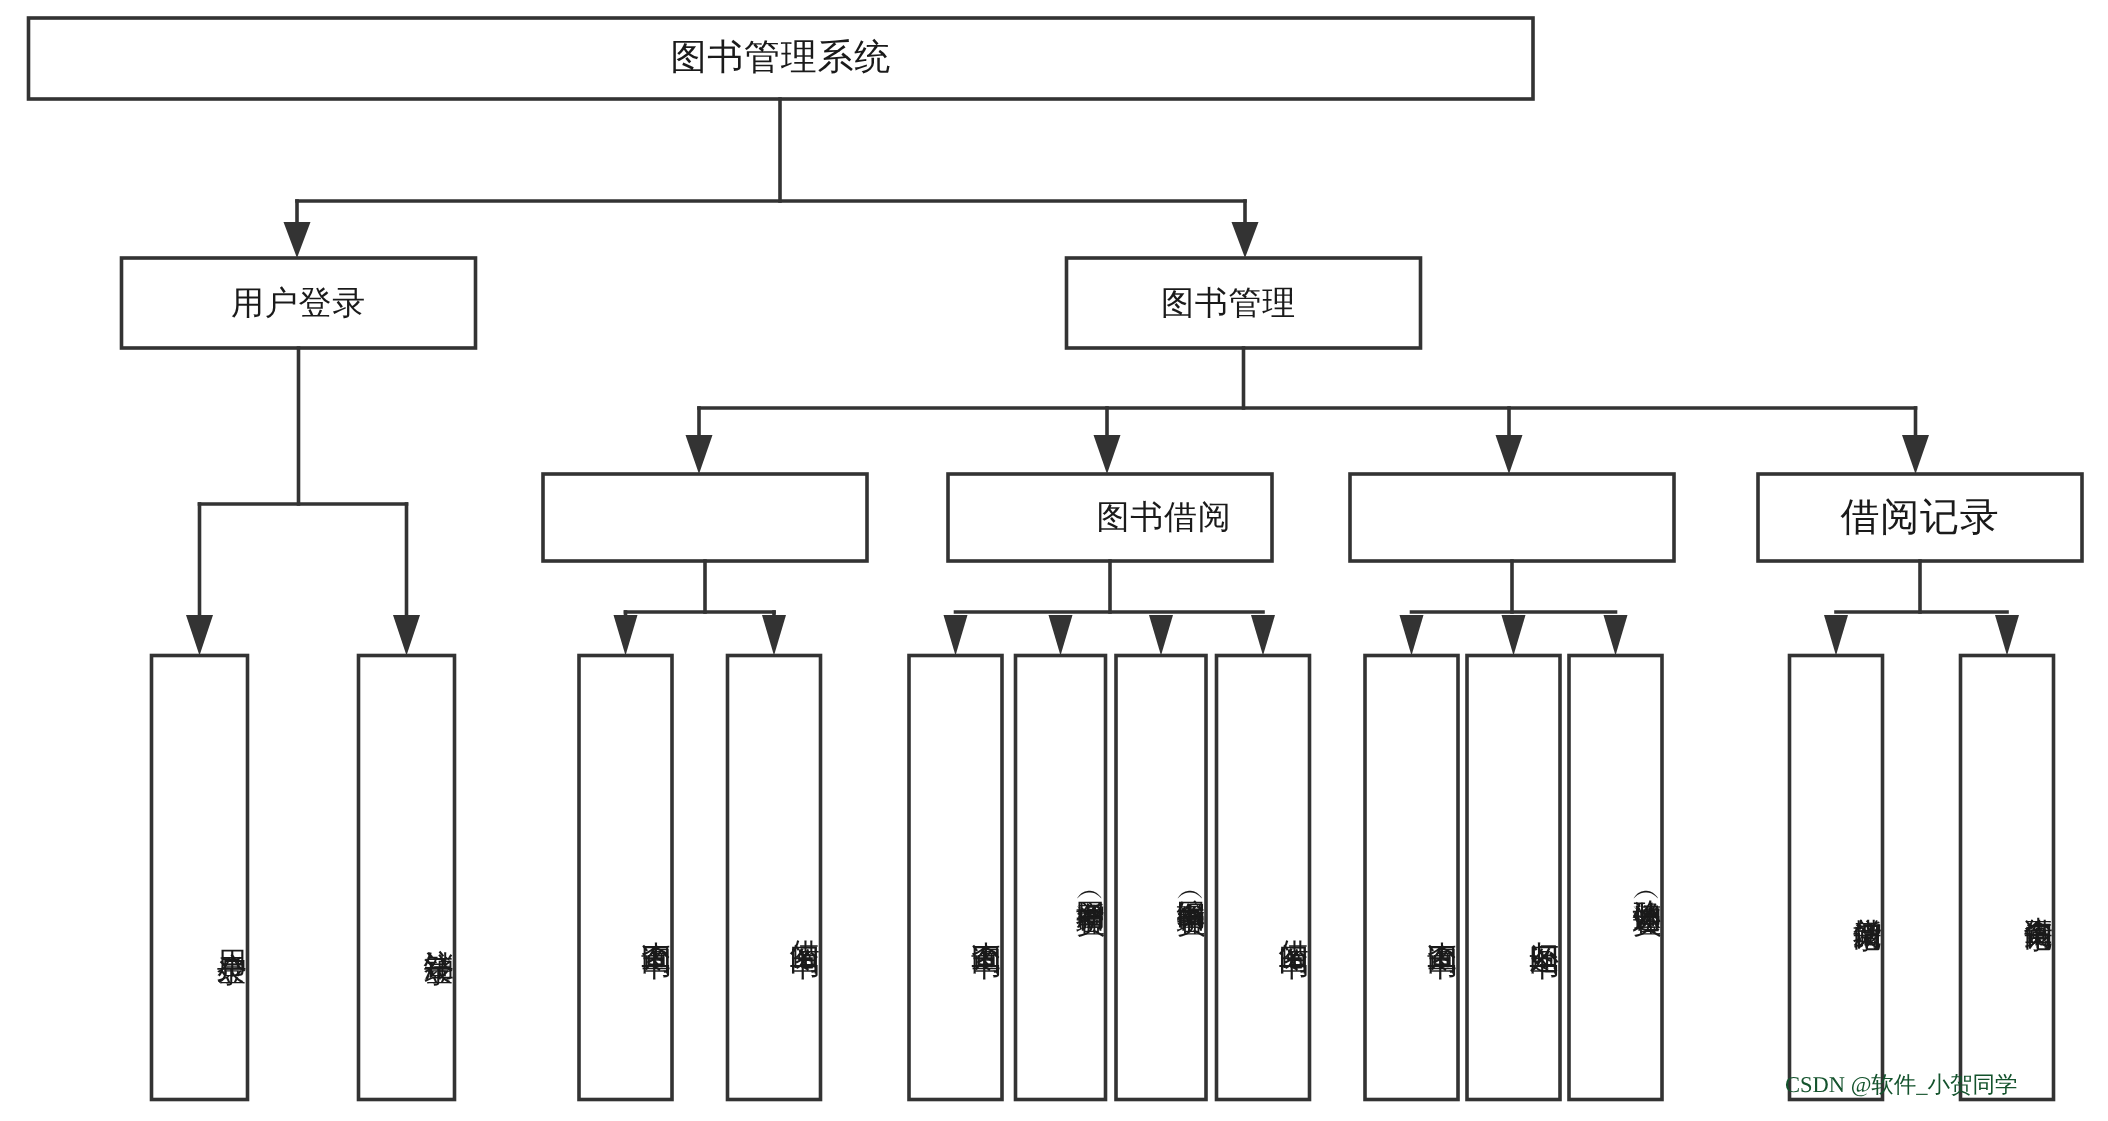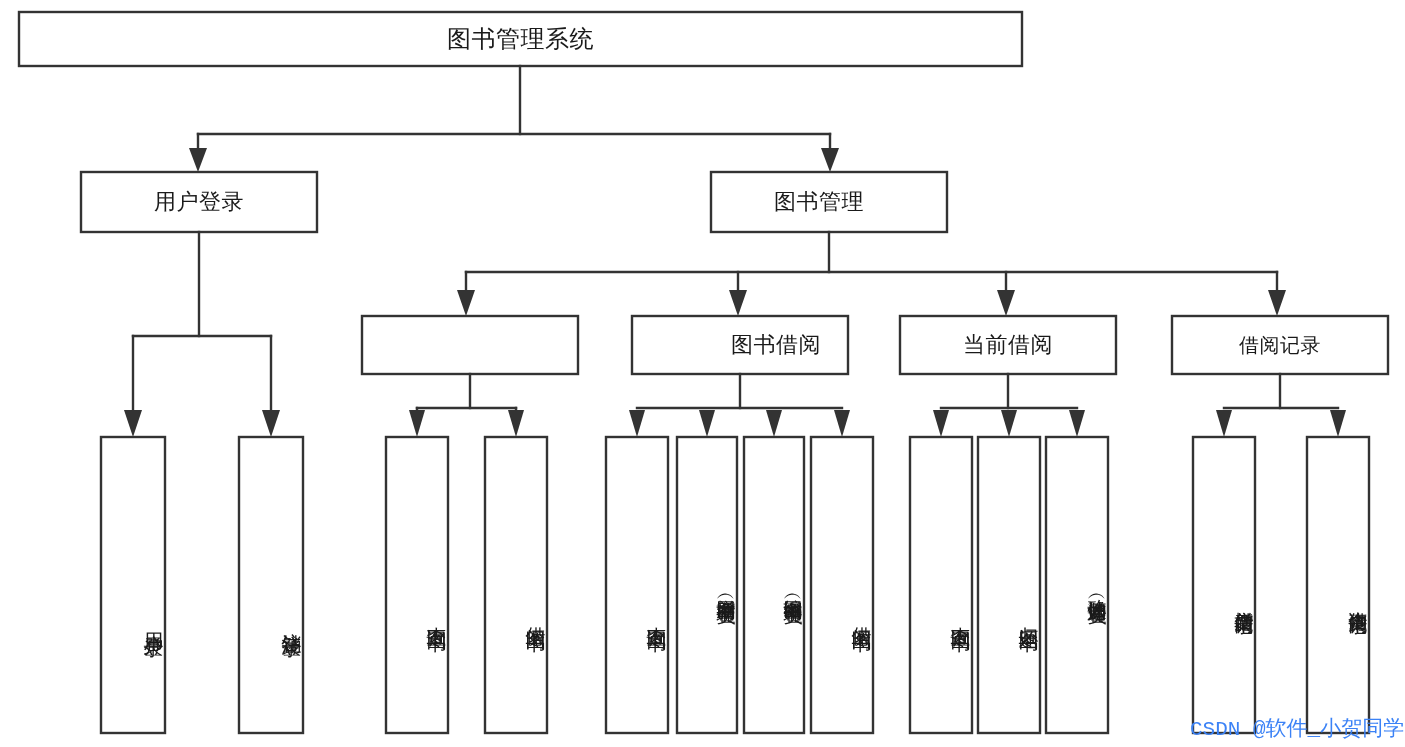--- a/index.html
+++ b/index.html
@@ -64,23 +64,23 @@
     box-sizing: border-box;
     letter-spacing: 2px;
     font-size: 20px;
   }
   .node-label.vertical.long {
     font-size: 19px;
     letter-spacing: 1px;
   }
   .watermark {
     position: absolute;
-    color: #3b82f6;
-    font-size: 21px;
-    font-family: Liberation Mono, monospace;
+    color: #14532d;
+    font-size: 15px;
+    font-family: Liberation Serif, serif;
     white-space: nowrap;
     user-select: none;
   }
 </style>
 </head>
 <body>
 
 <div id="diagram-root">
 
   <svg class="diagram-canvas" viewBox="0 0 1405 747" xmlns="http://www.w3.org/2000/svg">
@@ -167,23 +167,22 @@
 
   <div class="node-label" style="left:19px; top:12px; width:1003px; height:54px; font-size:24px;">图书管理系统</div>
 
   <div class="node-label" style="left:81px; top:172px; width:236px; height:60px; font-size:22px;">用户登录</div>
 
   <div class="node-label" style="left:711px; top:172px; width:216px; height:60px; font-size:22px;">图书管理</div>
 
 
   <div class="node-label" style="left:632px; top:316px; width:216px; height:58px; font-size:22px;margin-left:36px;">图书借阅</div>
 
-  <div class="node-label" style="left:900px; top:316px; width:216px; height:58px; font-size:22px;">当前借阅</div>
-
-  <div class="node-label" style="left:1172px; top:316px; width:216px; height:58px; font-size:20px;">借阅记录</div>
+
+  <div class="node-label" style="left:1172px; top:316px; width:216px; height:58px; font-size:26px;">借阅记录</div>
 
   <div class="node-label vertical" style="left:101px; top:437px; width:64px; height:296px; padding-top:72px;">用户登录</div>
 
   <div class="node-label vertical" style="left:239px; top:437px; width:64px; height:296px; padding-top:72px;">注销登录</div>
 
   <div class="node-label vertical" style="left:386px; top:437px; width:62px; height:296px; padding-top:60px;">查询图书</div>
 
   <div class="node-label vertical" style="left:485px; top:437px; width:62px; height:296px; padding-top:60px;">借阅图书</div>
 
   <div class="node-label vertical" style="left:606px; top:437px; width:62px; height:296px; padding-top:60px;">查询图书</div>

